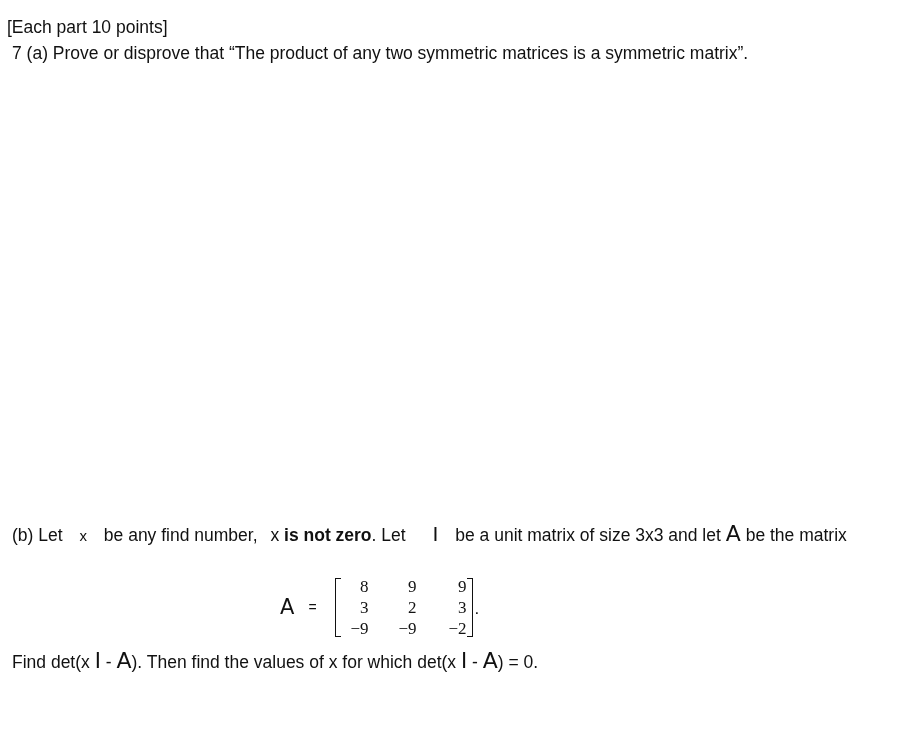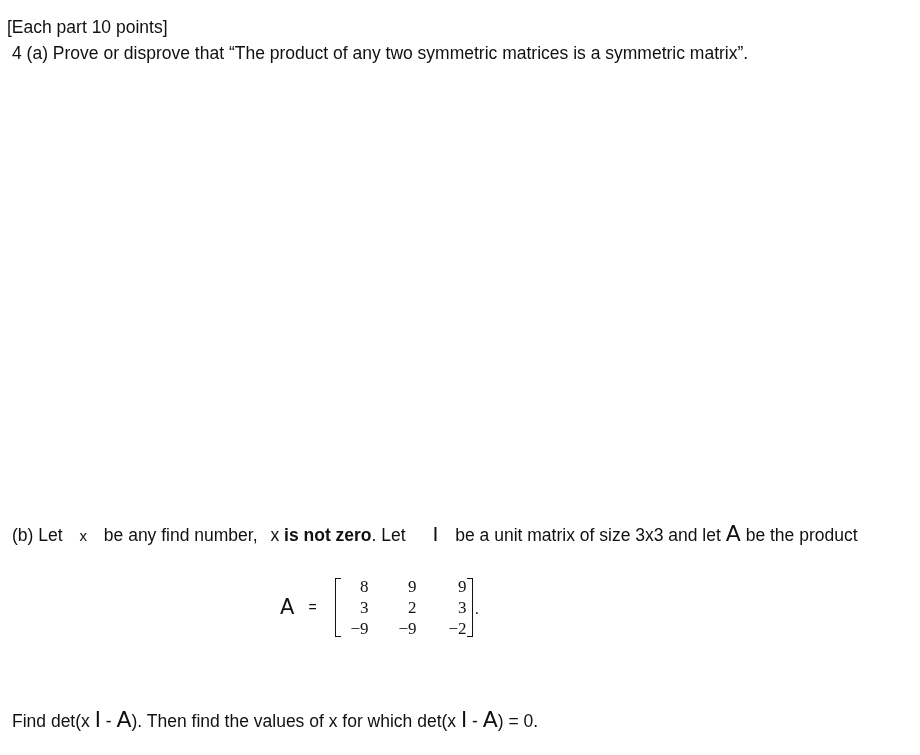--- a/index.html
+++ b/index.html
@@ -17,21 +17,21 @@
     }
     .line {
       position: absolute;
       white-space: nowrap;
       font-size: 17.5px;
       line-height: 22px;
     }
     #l-header { left: 7px; top: 16px; }
     #l-qa { left: 12px; top: 42px; }
     #l-qb { left: 12px; top: 523px; }
-    #l-find { left: 12px; top: 709px; }
+    #l-find { left: 12px; top: 650px; }
 
     .gap-sm { display: inline-block; width: 8px; }
     .gap-md { display: inline-block; width: 12px; }
     .gap-lg { display: inline-block; width: 22px; }
     .sym-x { font-size: 15px; }
     .sym-I { font-size: 20px; font-family: "DejaVu Sans", sans-serif; }
     .sym-A { font-size: 22px; font-family: "DejaVu Sans", sans-serif; }
     .sym-I-find { font-size: 21px; font-family: "DejaVu Sans", sans-serif; }
     .sym-A-find { font-size: 22px; font-family: "DejaVu Sans", sans-serif; }
     .bold { font-weight: bold; }
@@ -89,32 +89,32 @@
       align-self: center;
       position: relative;
       top: 2px;
     }
   </style>
 </head>
 <body>
 
 <div class="line" id="l-header">[Each part 10 points]</div>
 
-<div class="line" id="l-qa">4 (a) Prove or disprove that “The product of any two symmetric matrices is a symmetric matrix”.</div>
+<div class="line" id="l-qa">7 (a) Prove or disprove that “The product of any two symmetric matrices is a symmetric matrix”.</div>
 
 <div class="line" id="l-qb">
   <span>(b) Let</span><span class="gap-md"></span>
   <span class="sym-x">x</span><span class="gap-md"></span>
   <span>be any find number,</span><span class="gap-sm"></span>
   <span>x</span>
   <span class="bold">is not zero</span><span>. Let</span><span class="gap-lg"></span>
   <span class="sym-I">I</span><span class="gap-md"></span>
   <span>be a unit matrix of size 3x3 and let</span>
   <span class="sym-A">A</span>
-  <span>be the product</span>
+  <span>be the matrix</span>
 </div>
 
 <div id="matrix-block">
   <span id="matrix-label">A</span>
   <span id="matrix-eq">=</span>
   <span class="matrix">
     <span class="bracket left"></span>
     <table class="mtx">
       <tbody>
           <tr>

